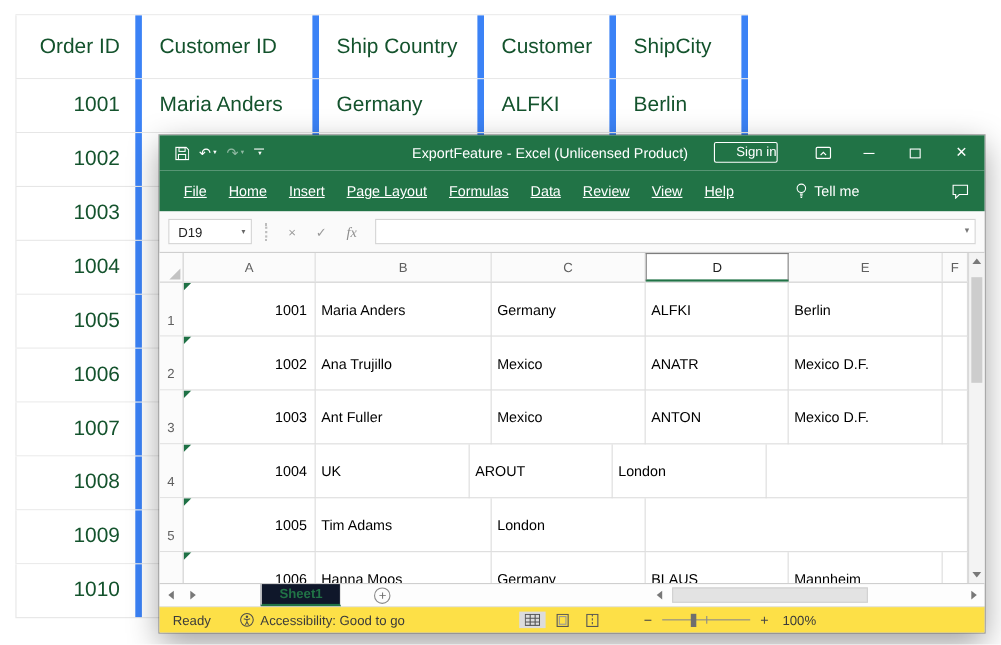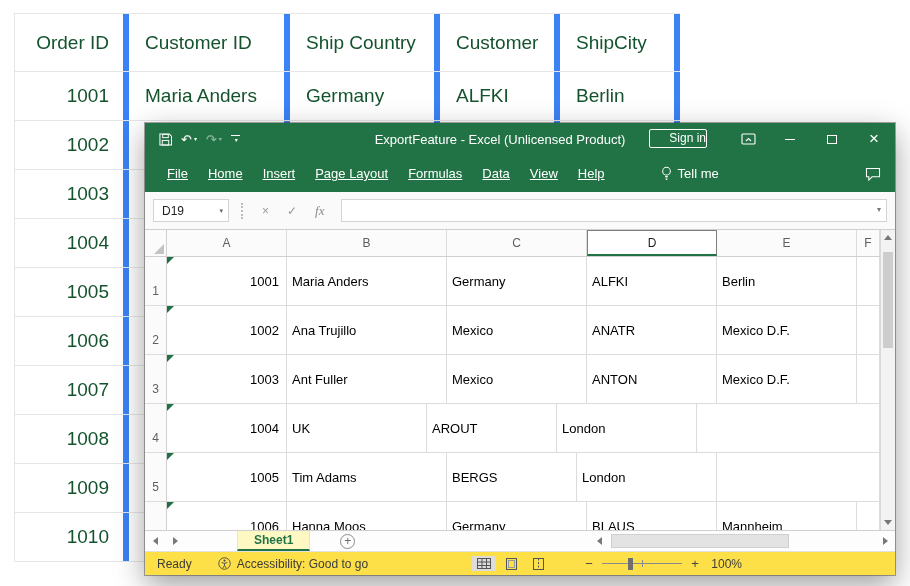--- a/index.html
+++ b/index.html
@@ -102,21 +102,21 @@
   .tri-down { width:0; height:0; border-left:4px solid transparent; border-right:4px solid transparent; border-top:5px solid #787878; }
   .tri-left { width:0; height:0; border-top:4px solid transparent; border-bottom:4px solid transparent; border-right:5px solid #787878; }
   .tri-right { width:0; height:0; border-top:4px solid transparent; border-bottom:4px solid transparent; border-left:5px solid #787878; }
 
   
   .sheetbar { height:21px; flex:none; background:#fdfdfd; border-top:1px solid #cfcfcf;
               display:flex; align-items:center; position:relative; }
   .nav-arrow { display:flex; align-items:center; justify-content:center; width:20px; height:100%; }
   .sheettab { margin-left:52px; height:100%; display:flex; align-items:center; padding:0 16px;
               color:#217346; font-weight:700; font-size:12px; border-bottom:2px solid #217346;
-              border-left:1px solid #e3e3e3; border-right:1px solid #e3e3e3; background:#fef9c3; }
+              border-left:1px solid #e3e3e3; border-right:1px solid #e3e3e3; background:#0f172a; }
   .addsheet { margin-left:30px; width:15px; height:15px; border-radius:50%; border:1px solid #8a8a8a;
               color:#6a6a6a; font-size:12px; line-height:12px; text-align:center; }
   .hs-left { position:absolute; left:452px; top:0; height:100%; display:flex; align-items:center; }
   .hs-thumb { position:absolute; left:466px; top:3px; height:14px; width:178px; background:#e3e3e3; border:1px solid #d0d0d0; }
   .hs-right { position:absolute; right:7px; top:0; height:100%; display:flex; align-items:center; }
 
   
   .statusbar { height:24px; flex:none; background:#fde047; border-top:1px solid #e1e1e1;
                display:flex; align-items:center; padding-left:12px; font-size:12px; color:#3b3b3b; }
   .sb-ready { margin-right:26px; }
@@ -264,20 +264,21 @@
       </div>
   </div>
 
   <div class="ribbon">
     <span class="rtab">File</span>
     <span class="rtab">Home</span>
     <span class="rtab">Insert</span>
     <span class="rtab">Page Layout</span>
     <span class="rtab">Formulas</span>
     <span class="rtab">Data</span>
+    <span class="rtab">Review</span>
     <span class="rtab">View</span>
     <span class="rtab">Help</span>
     <span class="tellme">
       <svg width="11" height="15" viewBox="0 0 12 16">
           <circle cx="6" cy="5.5" r="4.2" fill="none" stroke="#fff" stroke-width="1.1"></circle>
           <path d="M4.6 11.2 h2.8 M4.9 13 h2.2 M5.2 14.6 h1.6" stroke="#fff" stroke-width="1.1" fill="none"></path>
         </svg>
       <span>Tell me</span>
     </span>
     <span class="comment-btn">
@@ -346,21 +347,20 @@
         <div class="cell w-a num err">1004</div>
         <div class="cell w-c">UK</div>
         <div class="cell w-d">AROUT</div>
         <div class="cell w-e">London</div>
         <div class="cell w-f"></div>
       </div>
       <div class="grow">
         <div class="rowhead">5</div>
         <div class="cell w-a num err">1005</div>
         <div class="cell w-b">Tim Adams</div>
-        <div class="cell w-d">BERGS</div>
         <div class="cell w-e">London</div>
         <div class="cell w-f"></div>
       </div>
       <div class="grow">
         <div class="rowhead">6</div>
         <div class="cell w-a num err">1006</div>
         <div class="cell w-b">Hanna Moos</div>
         <div class="cell w-c">Germany</div>
         <div class="cell w-d">BLAUS</div>
         <div class="cell w-e">Mannheim</div>

